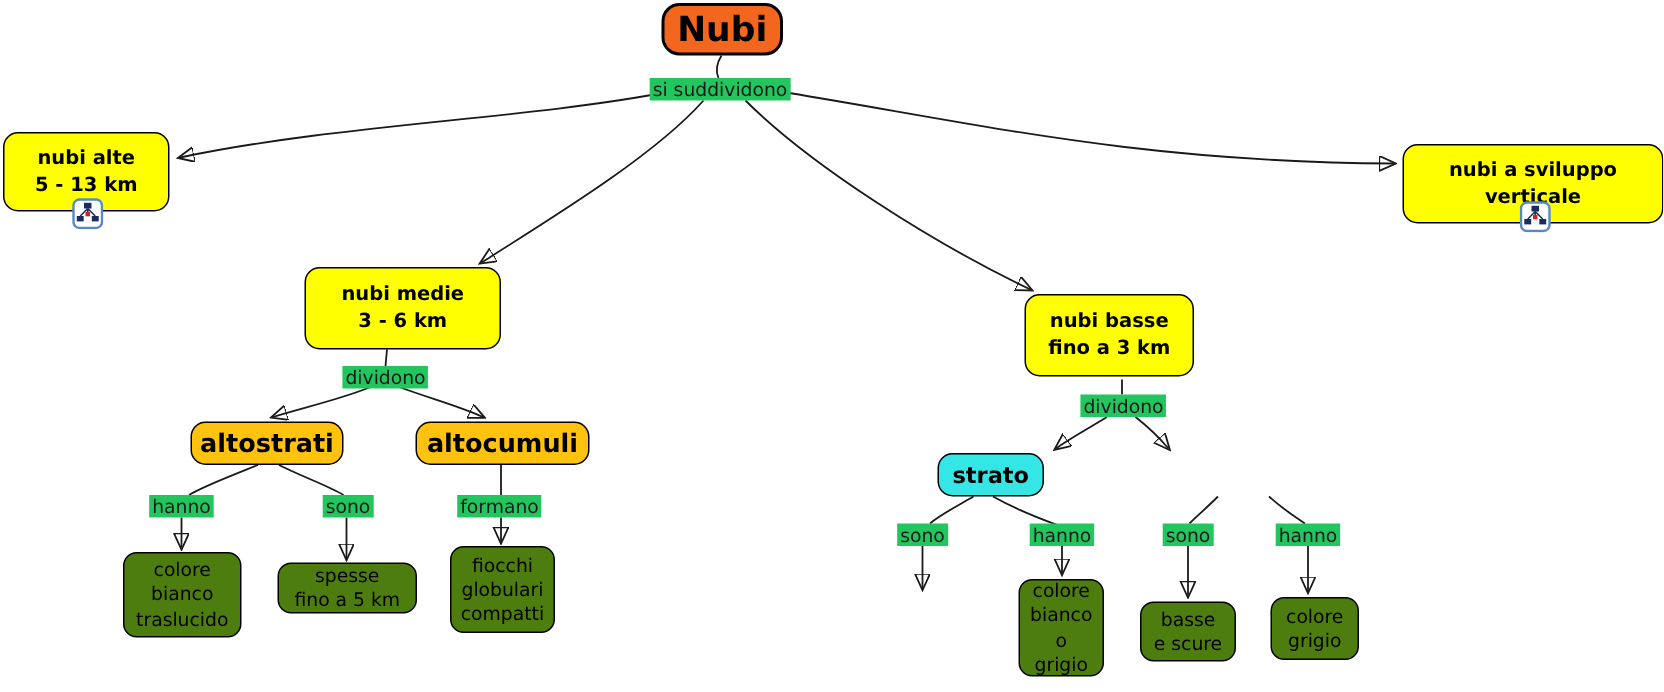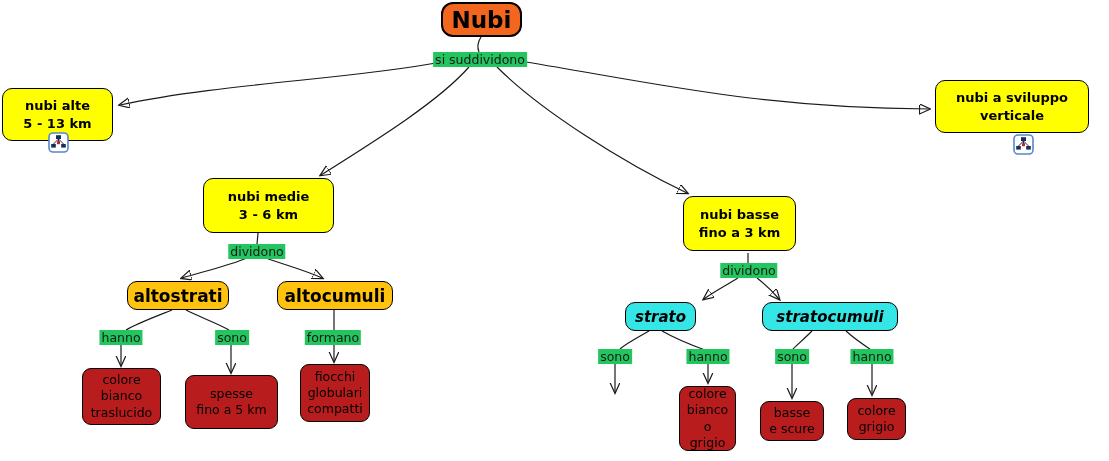--- a/index.html
+++ b/index.html
@@ -12,22 +12,22 @@
 
   .node {
     position:absolute; box-sizing:border-box;
     display:flex; align-items:center; justify-content:center;
     text-align:center; color:#000; white-space:pre-line;
     border:1.6px solid #000; border-radius:10px;
   }
   .root   { background:#F2661D; font-weight:bold; font-size:23px; border-radius:12px; border-width:2px; }
   .yellow { background:#FFFF00; font-weight:bold; font-size:13px; line-height:1.32; border-width:1.8px; }
   .amber  { background:#FFC20E; font-weight:bold; font-size:17px; }
-  .cyan   { background:#35E6E6; font-weight:bold; font-size:15px;font-style:italic; }
-  .leaf   { background:#b91c1c; font-weight:normal; font-size:12.5px; line-height:1.3;
+  .cyan   { background:#35E6E6; font-weight:bold; font-size:15px; }
+  .leaf   { background:#4d7c0f; font-weight:normal; font-size:12.5px; line-height:1.3;
             border-width:1.2px; border-radius:9px; }
 
   .elabel {
     position:absolute; transform:translateX(-50%);
     font-size:12.5px; color:#1a1a1a; background:#22c55e;
     padding:0 2px; white-space:nowrap;
   }
 
   .map-icon { position:absolute; width:21px; height:21px; }
   .map-icon svg { display:block; width:21px; height:21px; }
@@ -75,36 +75,35 @@
     <path d="M812,331 C804,339 798,344 793,349"></path>
     <path d="M846,331 C856,340 864,345 870,349"></path>
     <path d="M792,363 L792,397" marker-end="url(#ah)"></path>
     <path d="M872,363 L872,394" marker-end="url(#ah)"></path>
   </svg>
 
   <div class="node root" style="left:441px;top:2px;width:81px;height:35px">Nubi</div>
 
   <div class="node yellow" style="left:2px;top:88px;width:111px;height:53px">nubi alte
 5 - 13 km</div>
-  <div class="node yellow" style="left:935px;top:80px;width:154px;height:53px">nubi a sviluppo
+  <div class="node yellow" style="left:935px;top:96px;width:174px;height:53px">nubi a sviluppo
 verticale</div>
   <div class="node yellow" style="left:203px;top:178px;width:131px;height:55px">nubi medie
 3 - 6 km</div>
   <div class="node yellow" style="left:683px;top:196px;width:113px;height:55px">nubi basse
 fino a 3 km</div>
 
   <div class="node amber" style="left:127px;top:281px;width:102px;height:29px">altostrati</div>
   <div class="node amber" style="left:277px;top:281px;width:116px;height:29px">altocumuli</div>
   <div class="node cyan" style="left:625px;top:302px;width:71px;height:29px">strato</div>
-  <div class="node cyan" style="left:762px;top:302px;width:136px;height:29px">stratocumuli</div>
 
   <div class="node leaf" style="left:82px;top:368px;width:79px;height:57px">colore
 bianco
 traslucido</div>
-  <div class="node leaf" style="left:185px;top:375px;width:93px;height:54px">spesse
+  <div class="node leaf" style="left:185px;top:375px;width:93px;height:34px">spesse
 fino a 5 km</div>
   <div class="node leaf" style="left:300px;top:364px;width:70px;height:58px">fiocchi
 globulari
 compatti</div>
   <div class="node leaf" style="left:679px;top:386px;width:57px;height:65px">colore
 bianco
 o
 grigio</div>
   <div class="node leaf" style="left:760px;top:401px;width:64px;height:40px">basse
 e scure</div>

